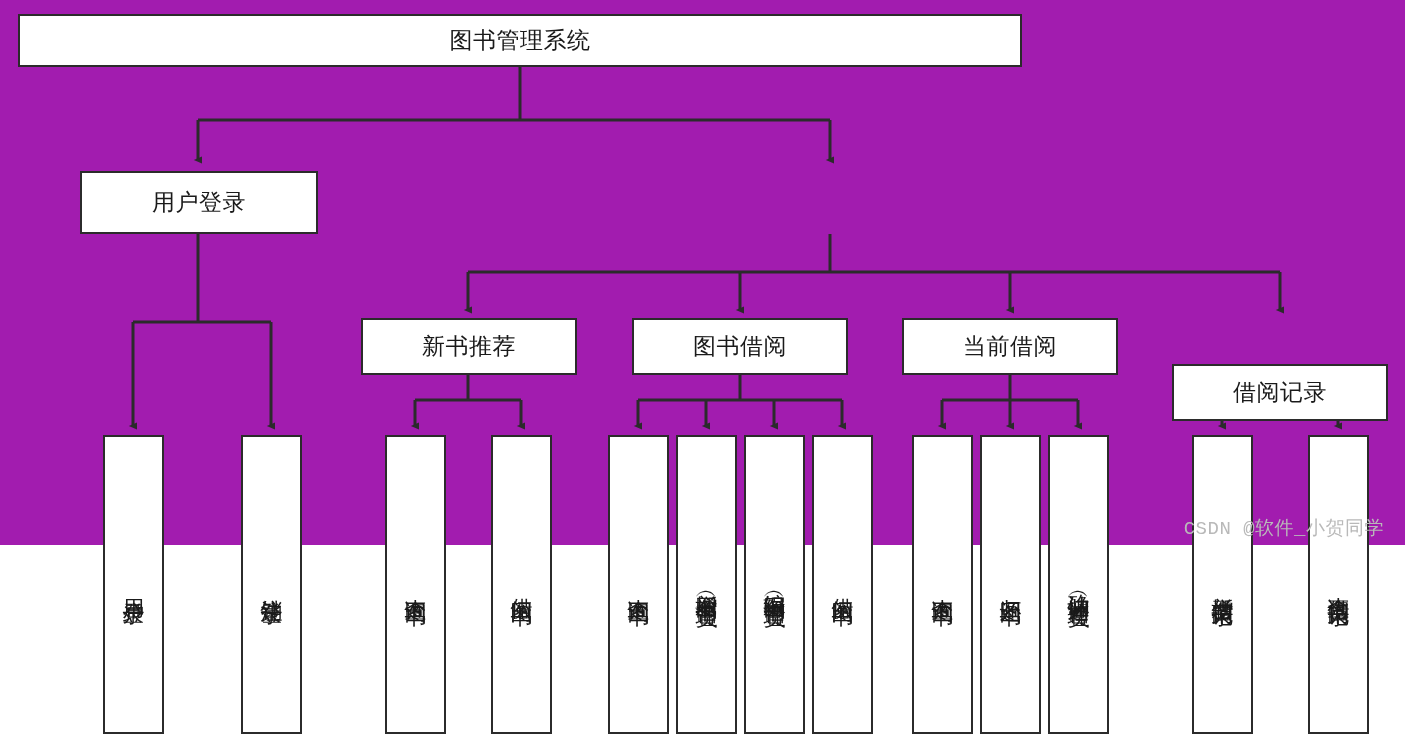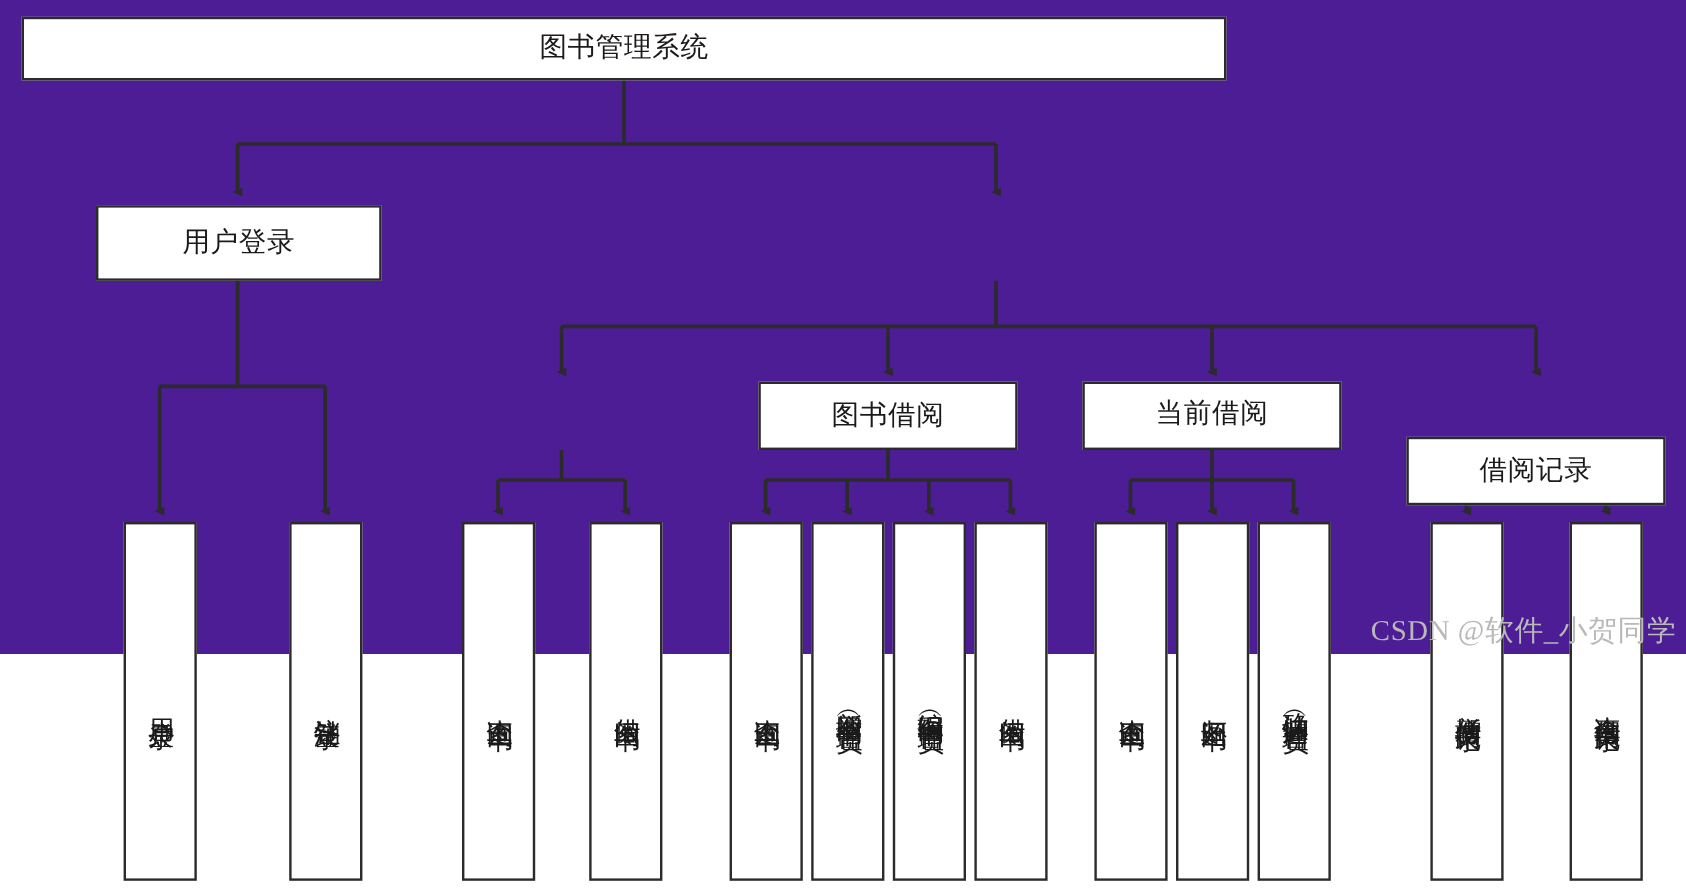--- a/index.html
+++ b/index.html
@@ -10,21 +10,21 @@
   body {
     width: 1405px;
     height: 747px;
     overflow: hidden;
     font-family: "DejaVu Sans", "Liberation Sans", sans-serif;
   }
   #diagram-root {
     position: relative;
     width: 1405px;
     height: 545px;
-    background: #4c1d95;
+    background: #a21caf;
   }
   svg.diagram-svg {
     position: absolute;
     top: 0;
     left: 0;
     width: 1405px;
     height: 747px;
     display: block;
   }
   .node-box {
@@ -58,28 +58,28 @@
   .leaf-box {
     align-items: center;
     justify-content: center;
     padding-top: 0;
   }
   .leaf-box .node-label-v {
     margin: 0 auto;
   }
   #watermark {
     position: absolute;
-    right: 8px;
+    right: 21px;
     bottom: 4px;
-    font-size: 24px;
+    font-size: 19px;
     color: #b9b9b9;
     letter-spacing: 0.5px;
     white-space: nowrap;
     pointer-events: none;
-    font-family: Liberation Serif, serif;
+    font-family: Liberation Mono, monospace;
   }
 </style>
 </head>
 <body>
 
 <div id="diagram-root">
 
   <svg class="diagram-svg" viewBox="0 0 1405 747">
     <defs>
       <marker id="arrow" markerWidth="9" markerHeight="9" refX="4.2" refY="4.4" orient="auto" markerUnits="userSpaceOnUse">
@@ -136,26 +136,29 @@
 
   <div class="node-box" style="left:18px; top:14px; width:1004px; height:53px;">
     <span class="node-label-h">图书管理系统</span>
   </div>
 
   <div class="node-box" style="left:80px; top:171px; width:238px; height:63px;">
     <span class="node-label-h">用户登录</span>
   </div>
 
 
+  <div class="node-box" style="left:361px; top:318px; width:216px; height:57px;">
+    <span class="node-label-h">新书推荐</span>
+  </div>
 
   <div class="node-box" style="left:632px; top:318px; width:216px; height:57px;">
     <span class="node-label-h">图书借阅</span>
   </div>
 
-  <div class="node-box" style="left:902px; top:318px; width:216px; height:57px;font-family:Liberation Mono, monospace;">
+  <div class="node-box" style="left:902px; top:318px; width:216px; height:57px;">
     <span class="node-label-h">当前借阅</span>
   </div>
 
   <div class="node-box" style="left:1172px; top:318px; width:216px; height:57px;margin-top:46px;">
     <span class="node-label-h">借阅记录</span>
   </div>
 
   <div class="node-box leaf-box" style="left:103px; top:435px; width:61px; height:299px;">
     <span class="node-label-v">用户登录</span>
   </div>

